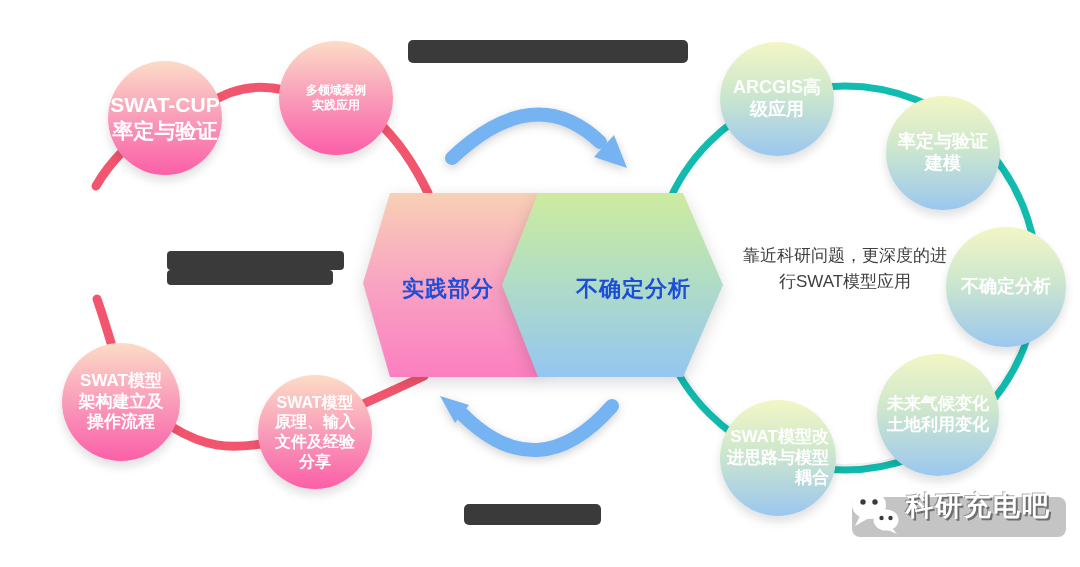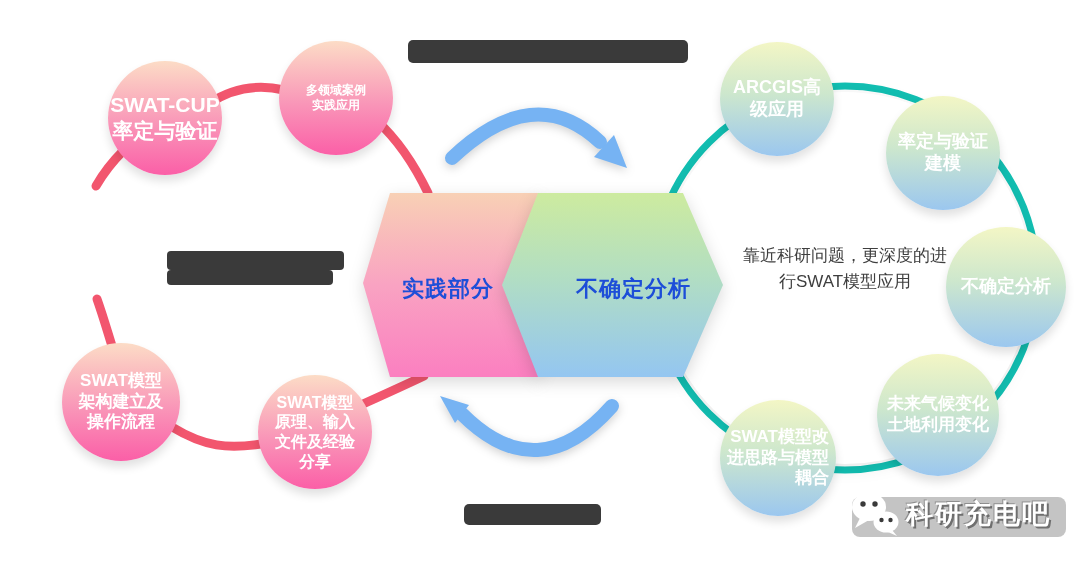--- a/index.html
+++ b/index.html
@@ -39,21 +39,21 @@
     position:absolute;z-index:3;left:716px;top:243px;width:258px;
     color:#3e3e3e;font-weight:normal;font-size:17px;line-height:26px;
     text-align:center;white-space:pre-line;
   }
   .redacted-bar{position:absolute;z-index:4;background:#3a3a3a;border-radius:4px;}
   .bar-top{left:408px;top:40px;width:280px;height:23px;border-radius:5px;}
   .bar-mid1{left:167px;top:251px;width:177px;height:19px;}
   .bar-mid2{left:167px;top:270px;width:166px;height:15px;}
   .bar-bottom{left:464px;top:504px;width:137px;height:21px;border-radius:5px;}
   .watermark{
-    position:absolute;z-index:5;left:850px;top:488px;height:52px;display:flex;align-items:center;
+    position:absolute;z-index:5;left:850px;top:488px;height:52px;display:flex;align-items:flex-start;
   }
   .watermark .chip{
     position:absolute;left:2px;top:9px;width:214px;height:40px;
     background:rgba(125,125,125,0.45);border-radius:8px;
   }
   .watermark .wm-icon{position:relative;margin-right:6px;}
   .watermark .wm-text{
     position:relative;color:#ffffff;font-weight:bold;font-size:27px;letter-spacing:2px;
     text-shadow:2px 2px 0 rgba(90,90,90,0.8), -1px -1px 0 rgba(90,90,90,0.5);
   }

